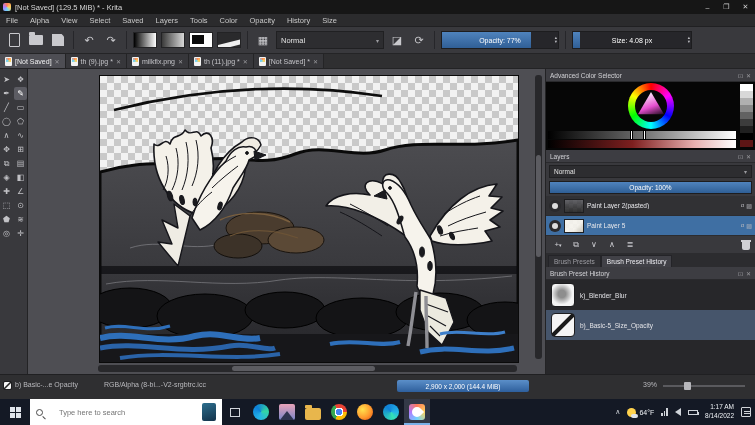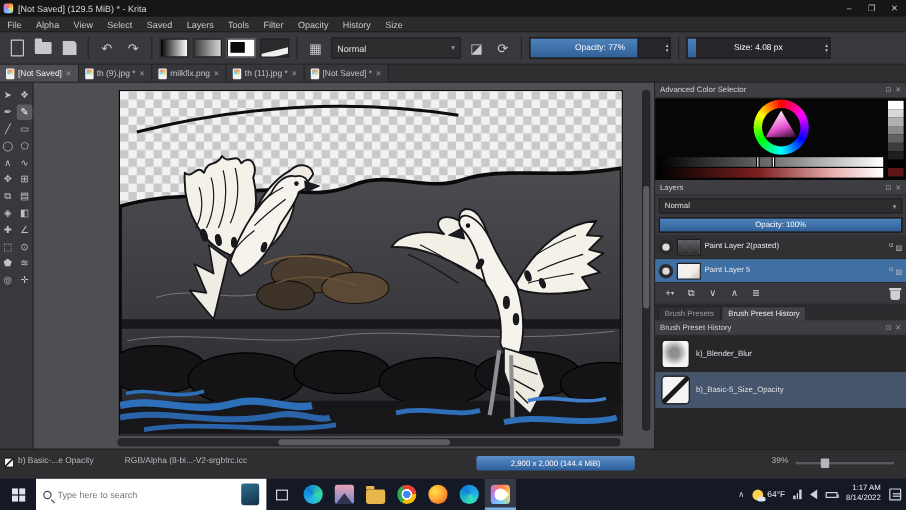--- a/index.html
+++ b/index.html
@@ -121,21 +121,21 @@
   .mem-pill { position:absolute; left:397px; top:5px; width:132px; height:12px; border-radius:2px; background:linear-gradient(#5b8fc9,#2e5f9c); display:flex; align-items:center; justify-content:center; color:#fff; font-size:6.5px; }
   .zoom-label { position:absolute; right:98px; top:6px; }
   .zoom-slider { position:absolute; right:10px; top:10px; width:82px; height:2px; background:#5a5a5e; }
   .zoom-slider .handle { position:absolute; left:26%; top:-3px; width:7px; height:8px; background:#b6b6ba; border-radius:1px; }
 
   
   .taskbar { position:absolute; left:0; top:399px; width:755px; height:26px; background:#141925; display:flex; align-items:center; }
   .start { width:30px; height:100%; display:flex; align-items:center; justify-content:center; }
   .winlogo { width:11px; height:11px; display:grid; grid-template-columns:5px 5px; grid-template-rows:5px 5px; gap:1px; }
   .winlogo div { background:#dfe3ea; }
-  .tb-search { width:192px; height:100%; background:#ffffff; display:flex; align-items:center; gap:5px; padding:0 6px; }
+  .tb-search { width:192px; height:100%; background:#ffffff; display:flex; align-items:center; gap:16px; padding:0 6px; }
   .mag { width:7px; height:7px; border:1.4px solid #4a4a4a; border-radius:50%; position:relative; flex:none; }
   .mag:after { content:""; position:absolute; left:6px; top:6px; width:4px; height:1.4px; background:#4a4a4a; transform:rotate(45deg); transform-origin:0 0; }
   .tb-search input { border:none; outline:none; background:transparent; font-family:"Liberation Sans",sans-serif; font-size:7.5px; color:#333; width:140px; }
   .search-img { margin-left:auto; width:15px; height:18px; background:linear-gradient(160deg,#2d6f8e,#13324a); border-radius:2px; }
   .taskview { width:26px; height:100%; display:flex; align-items:center; justify-content:center; }
   .tv-ico { width:10px; height:9px; border:1px solid #d0d4da; position:relative; background:#141925; }
   .tv-ico:before { content:""; position:absolute; left:2px; top:-3px; width:10px; height:9px; border:1px solid #8a8f98; z-index:-1; }
   .app { width:26px; height:100%; display:flex; align-items:center; justify-content:center; position:relative; }
   .app.active { background:#333947; box-shadow:inset 0 -2px 0 #7ab1e8; }
   .ai { width:16px; height:16px; border-radius:50%; }
@@ -177,21 +177,21 @@
 </div>
 
 <div class="menubar">
   <span class="menu-item">File</span>
   <span class="menu-item">Alpha</span>
   <span class="menu-item">View</span>
   <span class="menu-item">Select</span>
   <span class="menu-item">Saved</span>
   <span class="menu-item">Layers</span>
   <span class="menu-item">Tools</span>
-  <span class="menu-item">Filter</span>
+  <span class="menu-item">Color</span>
   <span class="menu-item">Opacity</span>
   <span class="menu-item">History</span>
   <span class="menu-item">Size</span>
 </div>
 
 <div class="toolbar">
   <div class="tb-icon">
       <div class="icon-page"></div>
     </div>
   <div class="tb-icon">

